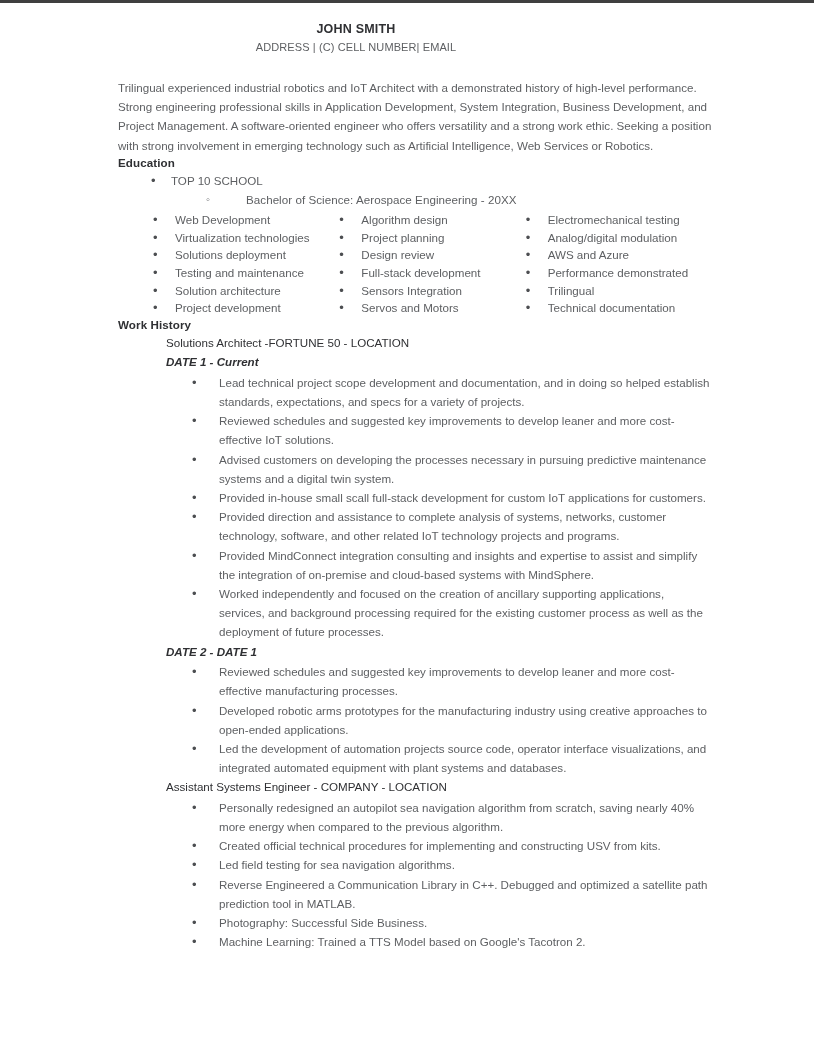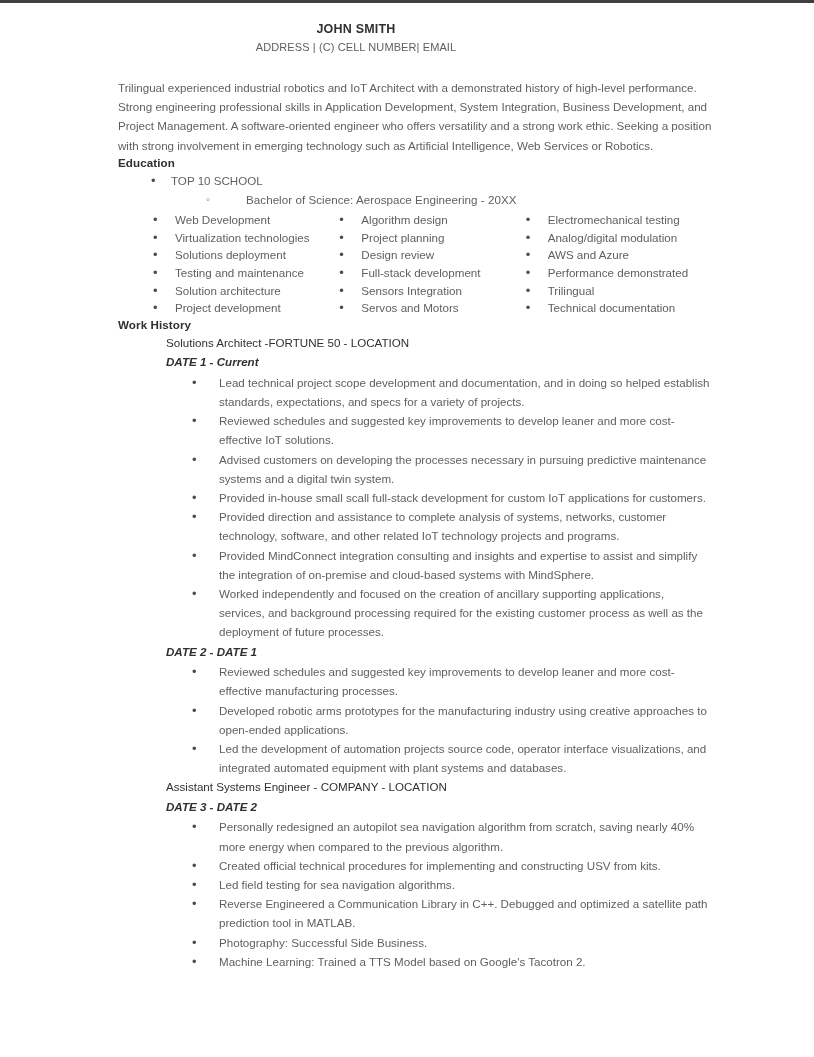--- a/index.html
+++ b/index.html
@@ -309,21 +309,20 @@
           </div>
           <div class="brow">
             <span class="bullet-dot">•</span>
             <span class="btext">Led the development of automation projects source code, operator interface visualizations, and integrated automated equipment with plant systems and databases.</span>
           </div>
         </div>
       </div>
 
       <div class="job">
         <div class="job-title">Assistant  Systems Engineer  - COMPANY  - LOCATION</div>
-        <div class="job-dates">DATE 3 - DATE 2</div>
         <div class="blist job-bullets">
           <div class="brow">
             <span class="bullet-dot">•</span>
             <span class="btext">Personally redesigned an autopilot sea navigation algorithm from scratch, saving nearly 40% more energy when compared to the previous algorithm.</span>
           </div>
           <div class="brow">
             <span class="bullet-dot">•</span>
             <span class="btext">Created official technical procedures for implementing and constructing USV from kits.</span>
           </div>
           <div class="brow">

